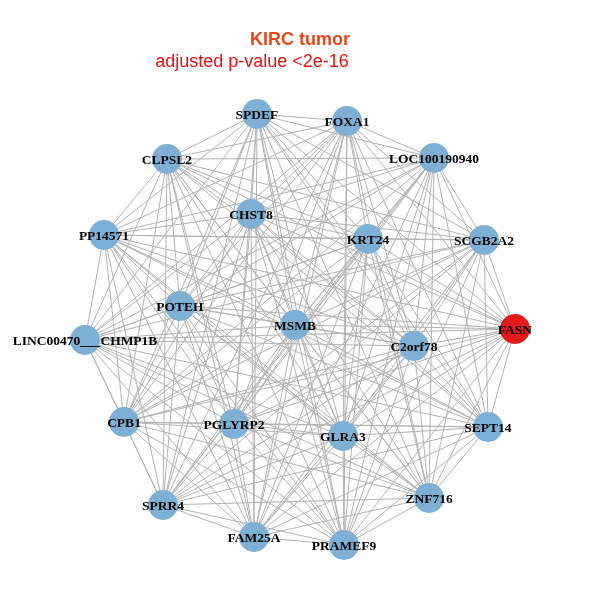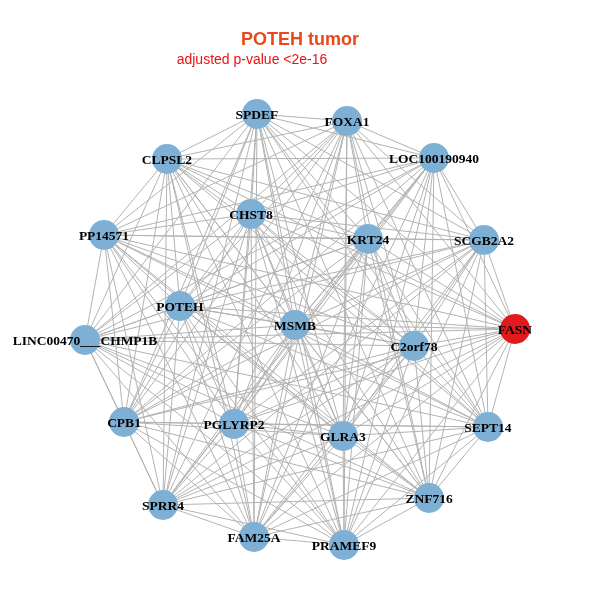--- a/index.html
+++ b/index.html
@@ -3,32 +3,32 @@
   <meta charset="utf-8">
   <style>
     html, body { margin: 0; padding: 0; background: #ffffff; }
     body { width: 600px; height: 600px; position: relative; overflow: hidden; }
     .title {
       position: absolute; left: 0; width: 600px; top: 29px; text-align: center;
       font-family: "Liberation Sans", sans-serif; font-weight: bold; font-size: 18px;
     }
     .subtitle {
       position: absolute; left: 0; width: 504px; top: 51px; text-align: center;
-      font-family: "Liberation Sans", sans-serif; font-size: 14px;
+      font-family: "Liberation Sans", sans-serif; font-size: 18px;
     }
     svg.net { position: absolute; left: 0; top: 0; }
     .node-label {
       font-family: "Liberation Serif", serif; font-weight: bold; font-size: 13.5px;
       fill: #000000; text-anchor: middle; dominant-baseline: central;
     }
   </style>
 </head>
 <body>
 
-<div class="title" style="color: rgb(232, 72, 26);">POTEH tumor</div>
+<div class="title" style="color: rgb(232, 72, 26);">KIRC tumor</div>
 <div class="subtitle" style="color: rgb(238, 17, 17);">adjusted p-value &lt;2e-16</div>
 
 <svg class="net" width="600" height="600" viewBox="0 0 600 600" xmlns="http://www.w3.org/2000/svg">
   <g id="edges">
       <line x1="257" y1="114" x2="347" y2="121" stroke="#b3b3b3" stroke-width="1"></line>
       <line x1="257" y1="114" x2="167" y2="159" stroke="#b3b3b3" stroke-width="1"></line>
       <line x1="257" y1="114" x2="434" y2="158" stroke="#b3b3b3" stroke-width="1"></line>
       <line x1="257" y1="114" x2="251" y2="214" stroke="#b3b3b3" stroke-width="1"></line>
       <line x1="257" y1="114" x2="104" y2="235" stroke="#b3b3b3" stroke-width="1"></line>
       <line x1="257" y1="114" x2="368" y2="239" stroke="#b3b3b3" stroke-width="1"></line>

